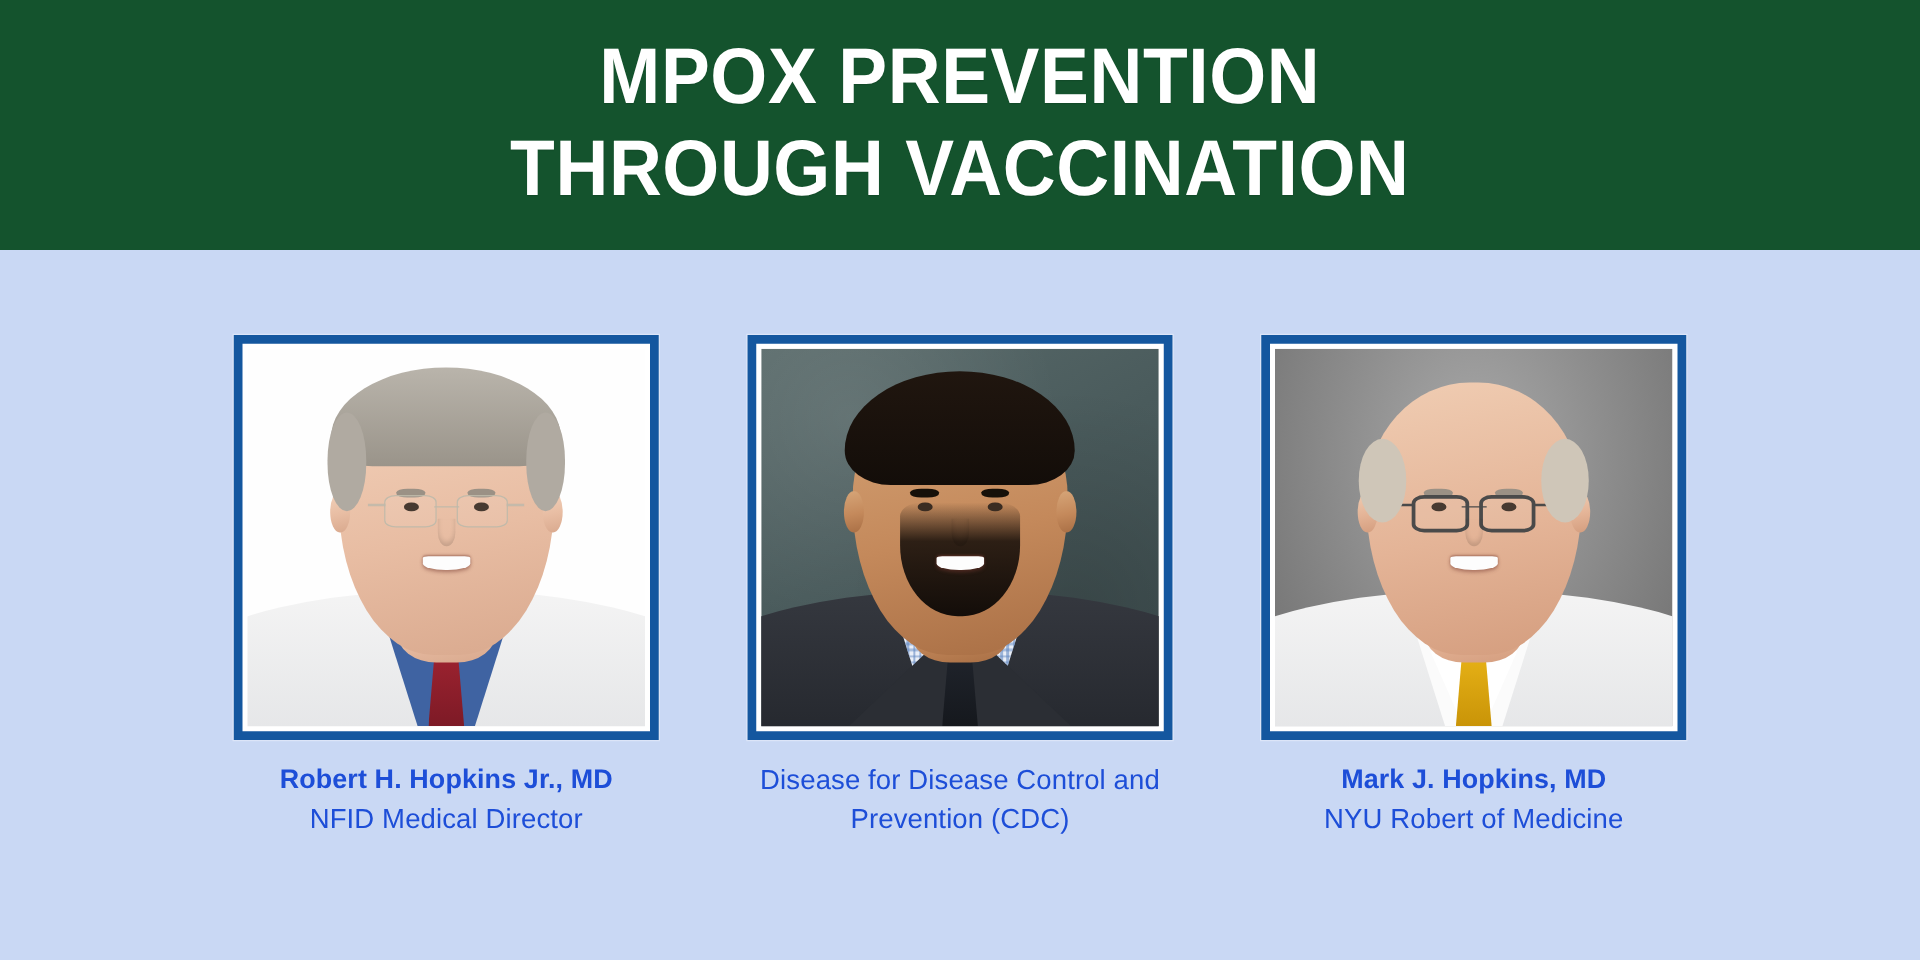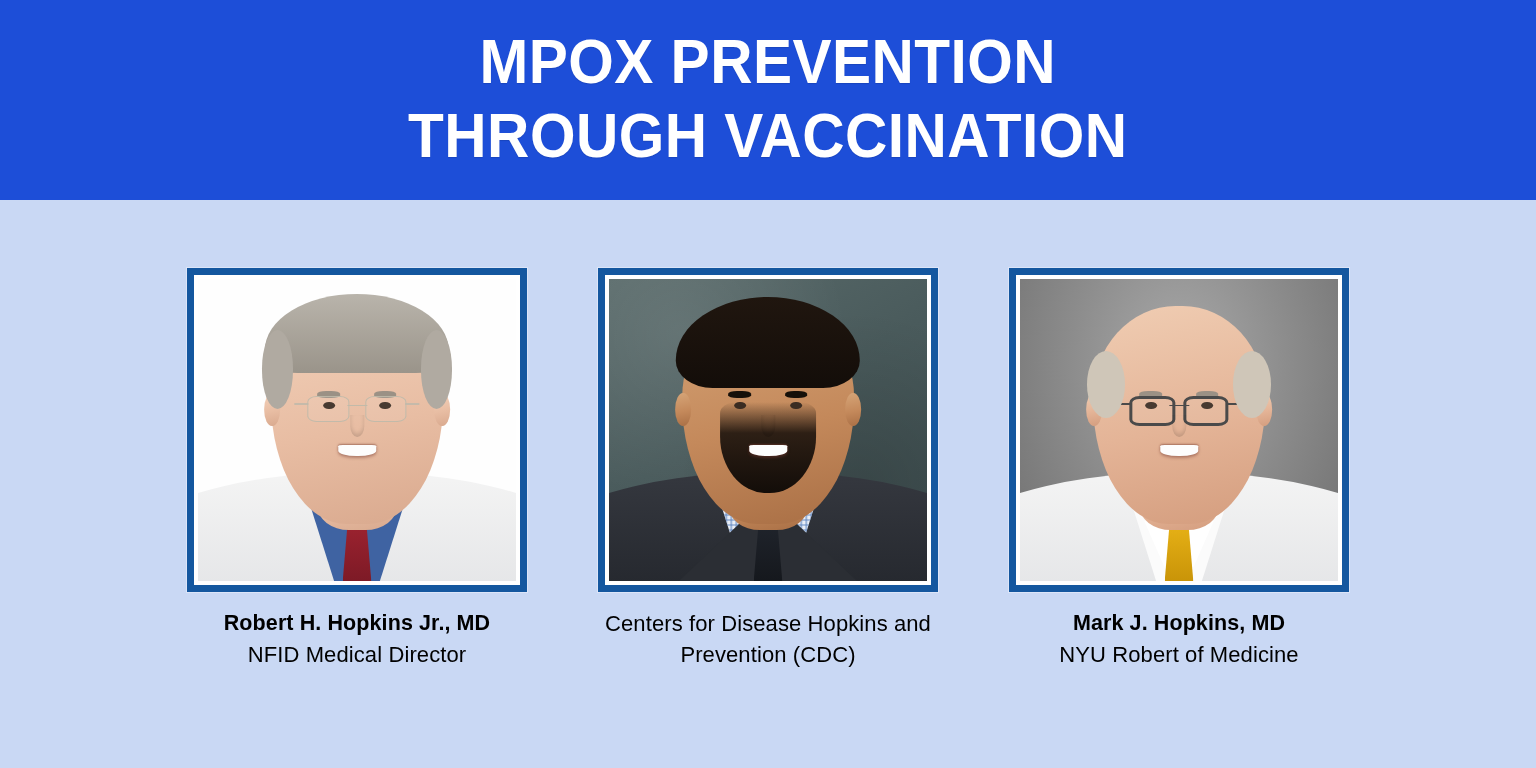--- a/index.html
+++ b/index.html
@@ -21,21 +21,21 @@
     background: #c9d8f4;
   }
 
   
   .header-banner {
     position: absolute;
     left: 0;
     top: 0;
     width: 1536px;
     height: 200px;
-    background: #1d4ed8;
+    background: #14532d;
     display: flex;
     flex-direction: column;
     align-items: center;
     justify-content: center;
     box-sizing: border-box;
     padding-bottom: 4px;
   }
   .header-title {
     color: #ffffff;
     font-family: "Liberation Sans Narrow", "Liberation Sans", sans-serif;
@@ -337,21 +337,21 @@
     transform: translateX(-50%);
     background: #ffffff;
     clip-path: polygon(0% 0%, 100% 0%, 62% 100%, 38% 100%);
   }
 
   
   .caption {
     margin-top: 16px;
     width: 370px;
     text-align: center;
-    color: #000000;
+    color: #1d4ed8;
   }
   .caption-name {
     font-size: 21.5px;
     font-weight: bold;
     line-height: 31px;
     letter-spacing: 0.1px;
   }
   .caption-affiliation {
     font-size: 22px;
     font-weight: normal;
@@ -427,21 +427,21 @@
             <div class="brow r brow-black"></div>
             <div class="eye l"></div>
             <div class="eye r"></div>
             <div class="nose"></div>
             <div class="mouth"></div>
           </div>
           <div class="hair hair-black"></div>
         </div>
       </div>
       <div class="caption">
-        <div class="caption-affiliation">Centers for Disease Hopkins and Prevention (CDC)</div>
+        <div class="caption-affiliation">Disease for Disease Control and Prevention (CDC)</div>
       </div>
     </div>
 
     <div class="speaker-card card-3">
       <div class="photo-frame">
         <div class="photo">
           <div class="bg-plate bg-gray"></div>
           <div class="shoulders coat-white"></div>
           <div class="shirt shirt-white"></div>
           <div class="collar-v"></div>

